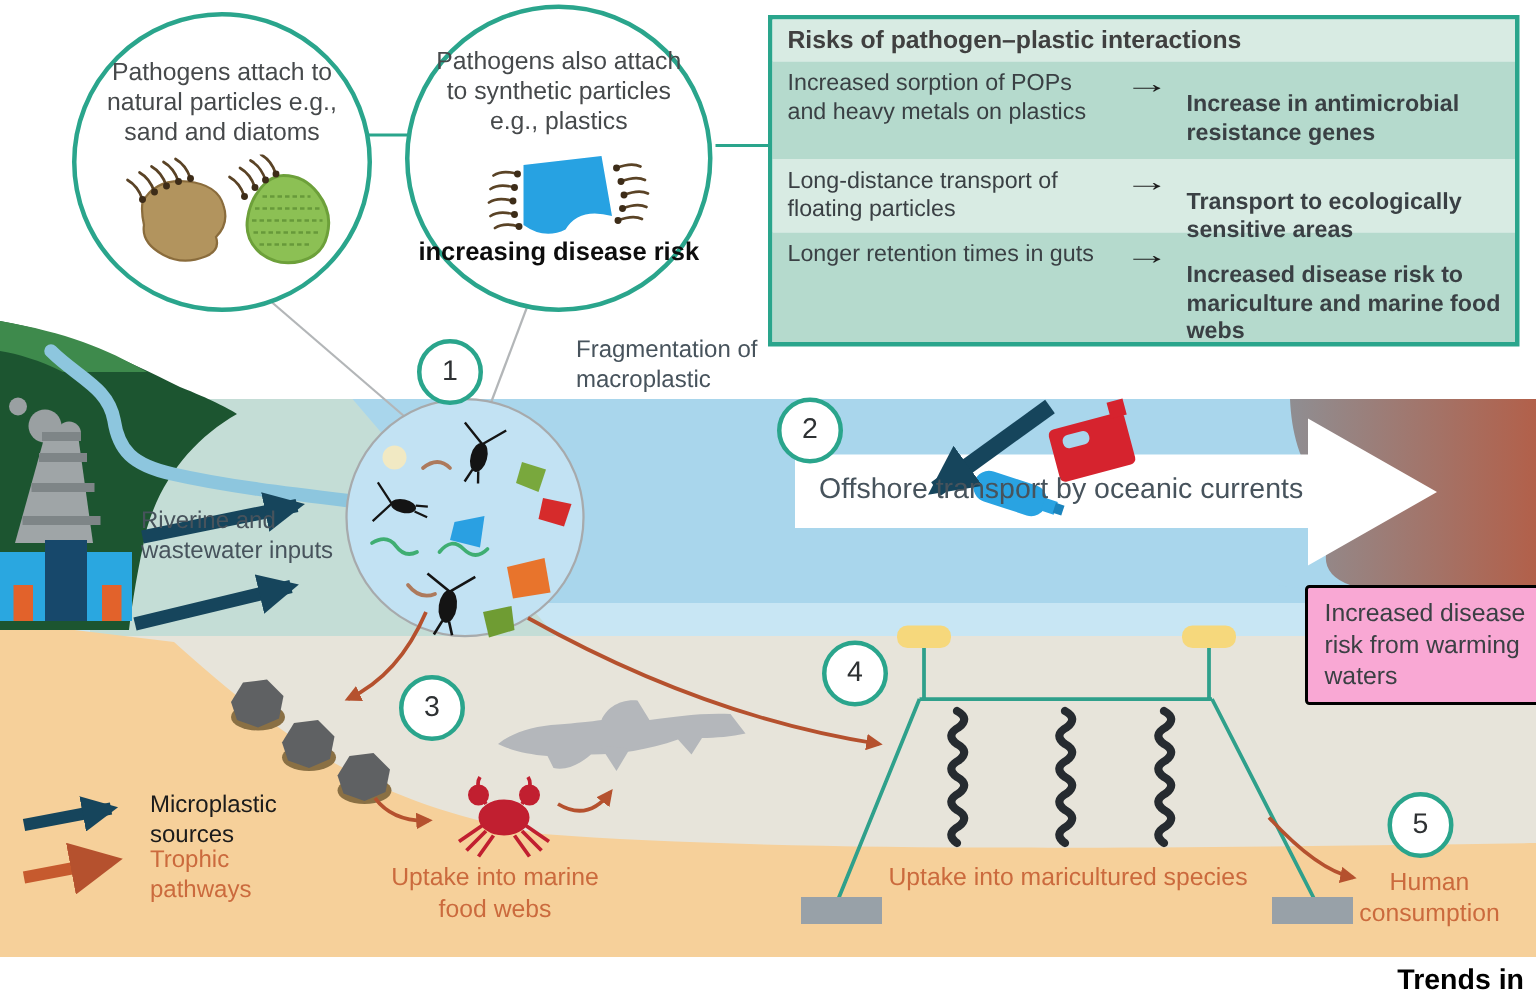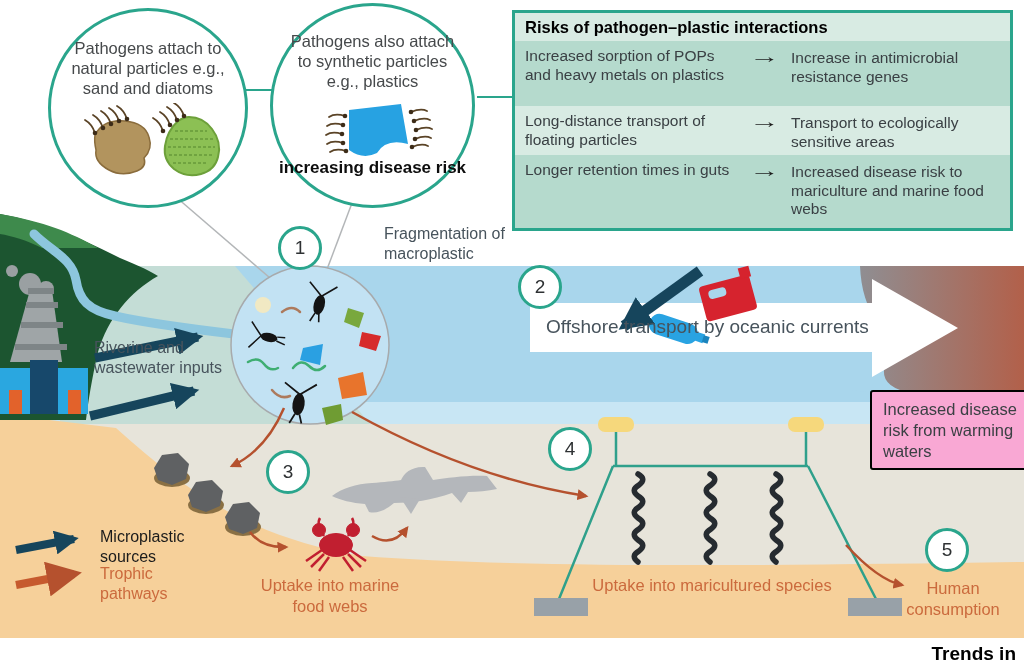--- a/index.html
+++ b/index.html
@@ -4,28 +4,28 @@
 <style>
   html,body{margin:0;padding:0;background:#fff;font-family:"Liberation Sans",sans-serif;}
   .stage{position:relative;width:1024px;height:665px;background:#fff;overflow:hidden;}
   svg.scene{position:absolute;left:0;top:0;}
   .bubble{position:absolute;background:#fff;border:3.5px solid #2aa58c;border-radius:50%;box-sizing:border-box;text-align:center;}
   .btext{position:relative;color:#46494b;font-size:16.5px;line-height:1.22;padding:0 16px;}
   .bemph{position:absolute;left:0;width:100%;text-align:center;font-weight:bold;font-size:17px;color:#0d0d0d;line-height:1.12;}
   .psvg{position:absolute;left:0;}
   .marker{position:absolute;width:44px;height:44px;background:#fff;border:3px solid #2aa58c;border-radius:50%;box-sizing:border-box;display:flex;align-items:center;justify-content:center;font-size:19px;color:#2e3133;}
   .riskbox{position:absolute;left:512px;top:10px;width:501px;border:3px solid #2aa58c;box-sizing:border-box;}
-  .risk-title{background:#d8ebe3;font-weight:bold;font-size:16.5px;color:#000000;padding:5px 0 4px 10px;}
+  .risk-title{background:#d8ebe3;font-weight:bold;font-size:16.5px;color:#404040;padding:5px 0 4px 10px;}
   .risk-row{display:flex;box-sizing:border-box;}
   .row-dark{background:#b5dacd;}
   .row-light{background:#d8ebe3;}
   .risk-row .cause{width:212px;padding:6px 0 0 10px;}
   .risk-row .rarrow{width:54px;text-align:center;padding-top:5px;font-size:19px;color:#1c1c1c;}
   .risk-row .rarrow span{display:inline-block;transform:scaleX(1.6);}
-  .risk-row .effect{flex:1;padding:8px 4px 0 0;}
+  .risk-row .effect{flex:1;padding:20px 4px 0 0;font-weight:bold;}
   .risk-row .cause,.risk-row .effect{font-size:15.5px;color:#3a4044;line-height:1.2;}
   .slabel{position:absolute;color:#47535c;font-size:16px;line-height:1.28;}
   .olabel{position:absolute;color:#cb6a3d;font-size:16.5px;line-height:1.25;text-align:center;}
   .warmbox{position:absolute;left:870px;top:390px;width:160px;background:#f9a8d4;border:2px solid #000000;border-radius:3px;box-sizing:border-box;padding:7px 6px 7px 11px;font-size:16.5px;line-height:1.26;color:#3b4044;}
   .legend-label{position:absolute;font-size:16px;line-height:1.25;}
   .legend-black{color:#1b1b1b;}
   .legend-orange{color:#cb6a3d;}
   .footer{position:absolute;left:840px;top:643px;width:176px;text-align:right;font-weight:bold;font-size:19px;color:#000;}
 </style>
 </head>

